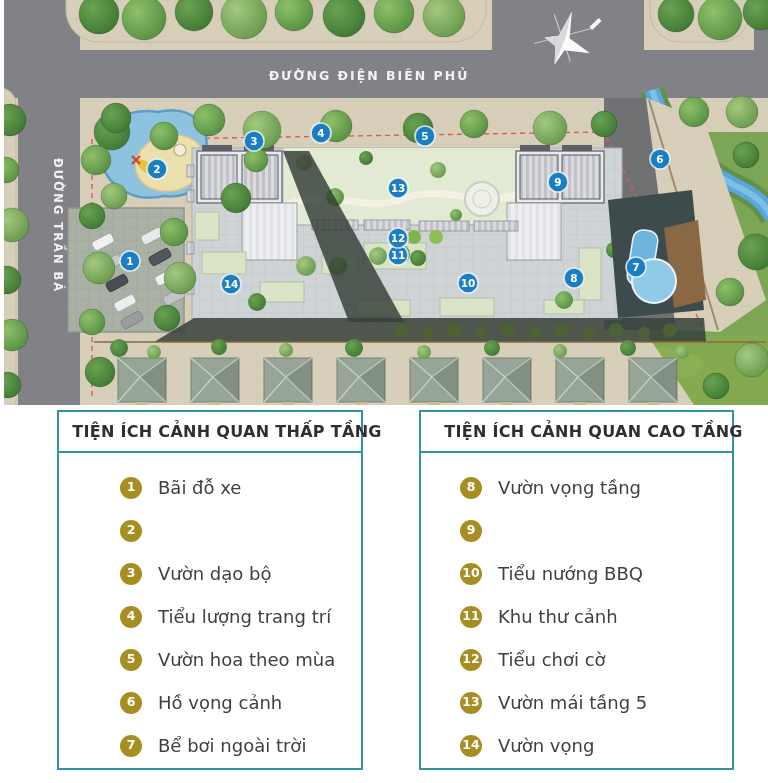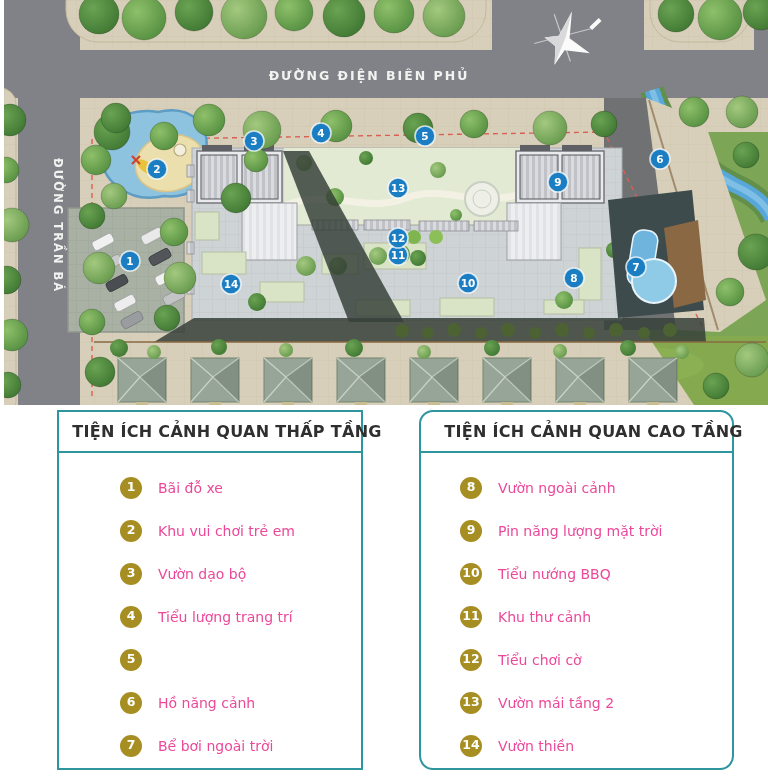--- a/index.html
+++ b/index.html
@@ -10,35 +10,35 @@
   }
   .map-wrap{position:absolute;left:4px;top:0;width:768px;height:405px;}
   .map-wrap svg{display:block;}
   svg text{font-family:"DejaVu Sans","Liberation Sans",sans-serif;}
 
   .legend-panel{
     position:absolute;top:410px;height:360px;background:#ffffff;
     border:2px solid var(--accent,#2f96a0);
   }
   .legend-panel.low{left:57px;width:306px;}
-  .legend-panel.high{left:419px;width:315px;border-radius:14px;}
+  .legend-panel.high{left:419px;width:315px;}
   .legend-title{
     margin:0;height:41px;display:flex;align-items:center;justify-content:center;
     font-size:16px;font-weight:bold;color:#2f2f2f;letter-spacing:.3px;
     border-bottom:2px solid var(--accent,#2f96a0);white-space:nowrap;padding-left:34px;
   }
   .legend-list{list-style:none;margin:0;padding:13px 0 0 61px;}
   .legend-panel.high .legend-list{padding-left:39px;}
   .legend-item{height:43px;display:flex;align-items:center;gap:16px;}
   .badge{
     flex:0 0 auto;width:22px;height:22px;border-radius:50%;
     background:var(--badge,#a78e23);color:#fff;font-size:12.5px;font-weight:bold;
     display:flex;align-items:center;justify-content:center;line-height:1;
   }
-  .item-label{font-size:14px;color:#ec4899;white-space:nowrap;}
+  .item-label{font-size:18px;color:#404040;white-space:nowrap;}
 </style>
 </head>
 <body>
 
 <div class="page">
 
   <div class="map-wrap">
     <svg width="768" height="405" viewBox="0 0 768 405">
       <defs>
         <pattern id="tiles" width="18" height="18" patternUnits="userSpaceOnUse">
@@ -444,71 +444,70 @@
 
   <section class="legend-panel low">
     <h2 class="legend-title">TIỆN ÍCH CẢNH QUAN THẤP TẦNG</h2>
     <ul class="legend-list">
         <li class="legend-item">
           <span class="badge">1</span>
           <span class="item-label">Bãi đỗ xe</span>
         </li>
         <li class="legend-item">
           <span class="badge">2</span>
-          <span class="item-label">Khu vui chơi trẻ em</span>
         </li>
         <li class="legend-item">
           <span class="badge">3</span>
           <span class="item-label">Vườn dạo bộ</span>
         </li>
         <li class="legend-item">
           <span class="badge">4</span>
           <span class="item-label">Tiểu lượng trang trí</span>
         </li>
         <li class="legend-item">
           <span class="badge">5</span>
+          <span class="item-label">Vườn hoa theo mùa</span>
         </li>
         <li class="legend-item">
           <span class="badge">6</span>
-          <span class="item-label">Hồ năng cảnh</span>
+          <span class="item-label">Hồ vọng cảnh</span>
         </li>
         <li class="legend-item">
           <span class="badge">7</span>
           <span class="item-label">Bể bơi ngoài trời</span>
         </li>
       </ul>
   </section>
 
   <section class="legend-panel high">
     <h2 class="legend-title">TIỆN ÍCH CẢNH QUAN CAO TẦNG</h2>
     <ul class="legend-list">
         <li class="legend-item">
           <span class="badge">8</span>
-          <span class="item-label">Vườn ngoài cảnh</span>
+          <span class="item-label">Vườn vọng tầng</span>
         </li>
         <li class="legend-item">
           <span class="badge">9</span>
-          <span class="item-label">Pin năng lượng mặt trời</span>
         </li>
         <li class="legend-item">
           <span class="badge">10</span>
           <span class="item-label">Tiểu nướng BBQ</span>
         </li>
         <li class="legend-item">
           <span class="badge">11</span>
           <span class="item-label">Khu thư cảnh</span>
         </li>
         <li class="legend-item">
           <span class="badge">12</span>
           <span class="item-label">Tiểu chơi cờ</span>
         </li>
         <li class="legend-item">
           <span class="badge">13</span>
-          <span class="item-label">Vườn mái tầng 2</span>
+          <span class="item-label">Vườn mái tầng 5</span>
         </li>
         <li class="legend-item">
           <span class="badge">14</span>
-          <span class="item-label">Vườn thiền</span>
+          <span class="item-label">Vườn vọng</span>
         </li>
       </ul>
   </section>
 
 </div>
 
 </body></html>

